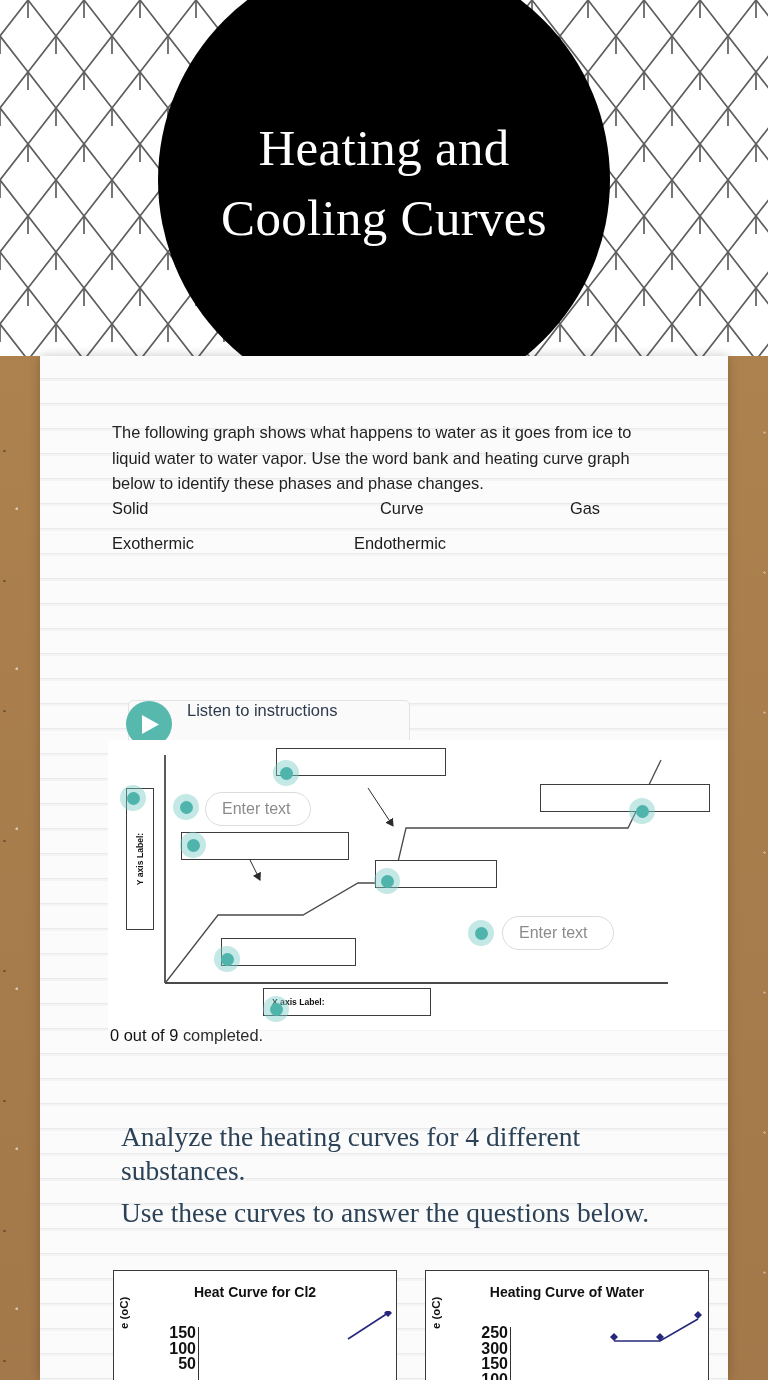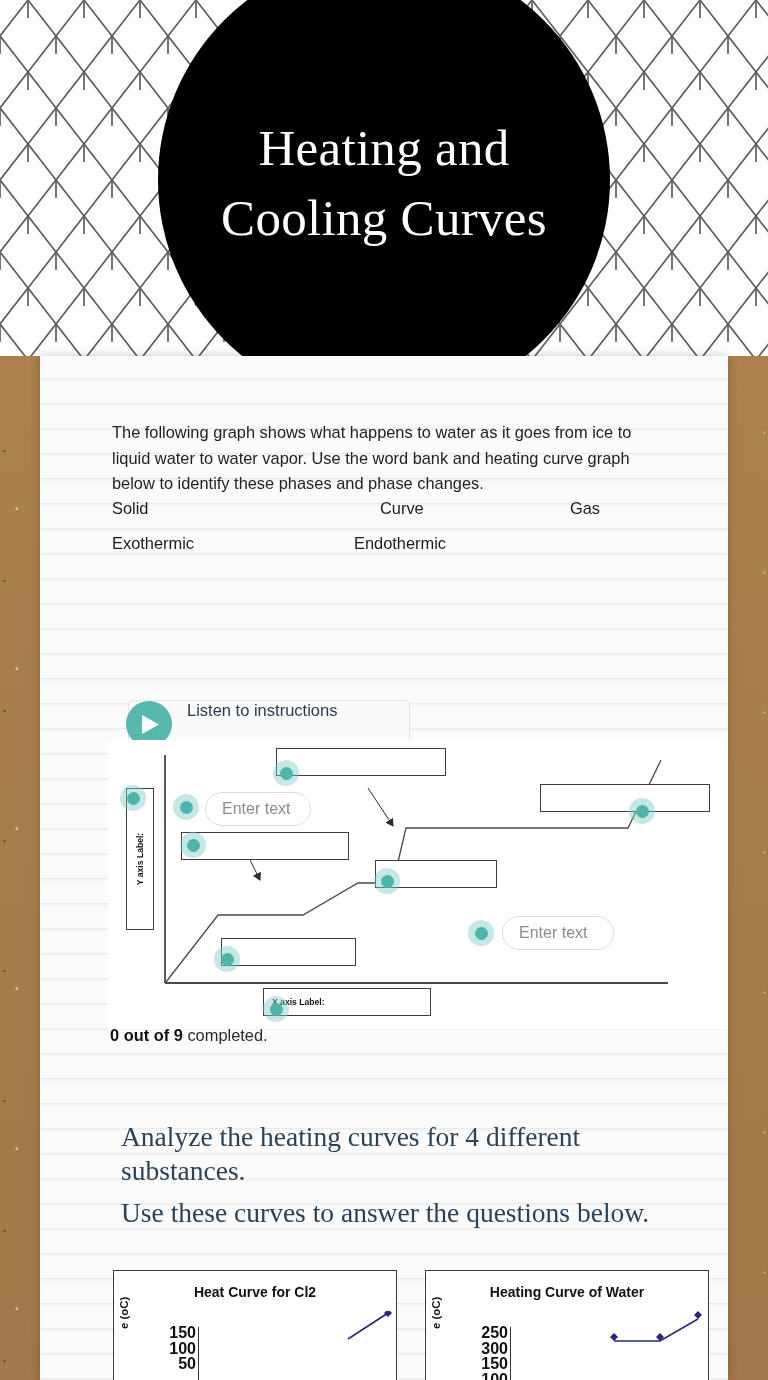--- a/index.html
+++ b/index.html
@@ -126,21 +126,21 @@
     white-space:nowrap;
   }
   #x-axis-box{
     left:155px;top:248px;width:168px;height:28px;
     display:flex;align-items:center;padding-left:8px;
   }
 
   #completed-line{
     position:absolute;left:70px;top:670px;font-size:16.4px;color:#2b2b2b;
   }
-  #completed-line b{font-weight:bold;color:#111;}
+  #completed-line b{font-weight:normal;color:#111;}
 
   
   .serif-head{
     position:absolute;left:81px;width:545px;
     font-family:"Liberation Serif",serif;
     font-size:27.5px;line-height:34px;color:#2c4257;
   }
   #head-1{top:764px;}
   #head-2{top:840px;}
 

